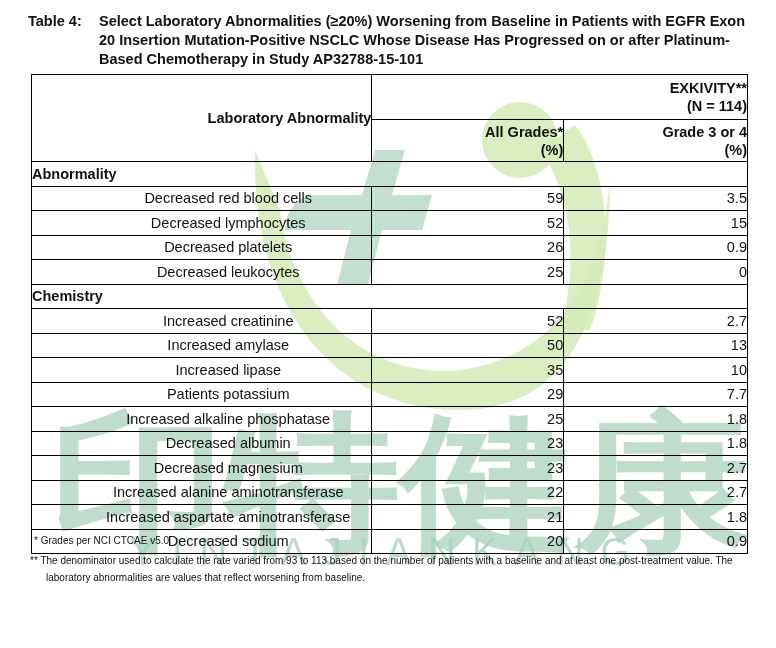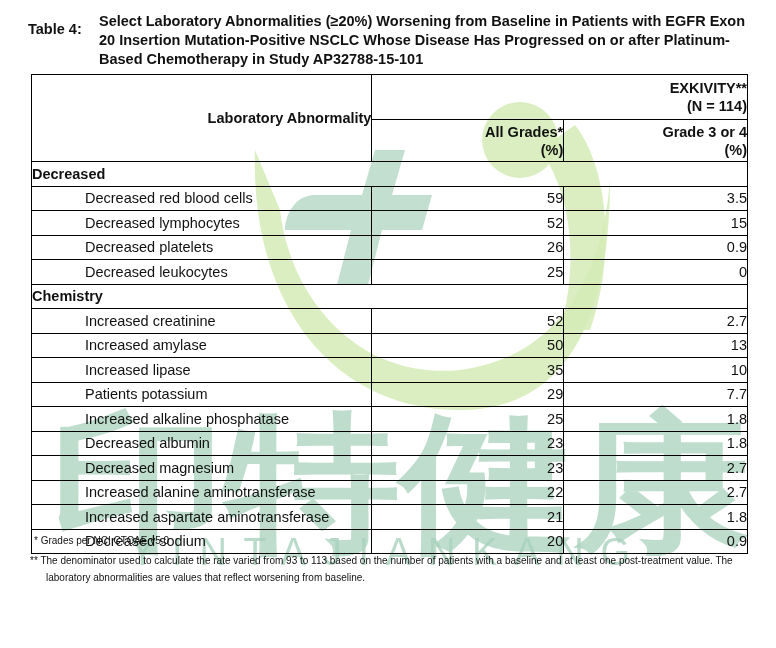--- a/index.html
+++ b/index.html
@@ -6,36 +6,36 @@
   body {
     width: 776px; height: 648px; position: relative; overflow: hidden;
     font-family: "Liberation Sans", sans-serif; color: #111;
   }
   .wm { position: absolute; pointer-events: none; z-index: 0; }
   .content { position: absolute; left: 0; top: 0; width: 776px; z-index: 1; }
   .caption {
     position: absolute; left: 28px; top: 12px; width: 730px;
     font-weight: bold; font-size: 14.5px; line-height: 19px;
   }
-  .caption .lbl { position: absolute; left: 0; top: 8px; }
+  .caption .lbl { position: absolute; left: 0; top: 0; }
   .caption .txt { margin-left: 71px; display: block; }
   table.lab {
     position: absolute; left: 31px; top: 74px; width: 717px;
     border-collapse: collapse; font-size: 14.5px;
   }
   table.lab td, table.lab th {
     border: 1.5px solid #000; padding: 0; height: 23.5px;
     background: transparent;
   }
   table.lab th { font-weight: bold; text-align: right; line-height: 18px; }
   .c1 { width: 341px; }
   .c2 { width: 192px; }
   .c3 { width: 184px; }
   .sec td { font-weight: bold; padding-left: 6px; text-align: left; }
-  .item { padding-left: 53px !important; text-align: left; }
+  .item { padding-left: 53px !important; text-align: center; }
   .num { text-align: right; }
   .notes { position: absolute; left: 30px; top: 532px; font-size: 10px; line-height: 17px; width: 720px; }
   .notes .n1 { margin-left: 4px; }
   .notes .n2 { margin-top: 3px; padding-left: 16px; text-indent: -16px; }
 </style>
 </head>
 <body>
 
 <svg class="wm" width="776" height="648" viewBox="0 0 776 648" style="left:0;top:0;">
 
@@ -72,21 +72,21 @@
           <div>(%)</div>
         </th>
         <th class="c3">
           <div>Grade 3 or 4</div>
           <div>(%)</div>
         </th>
       </tr>
     </thead>
     <tbody>
       <tr class="sec">
-        <td colspan="3">Decreased</td>
+        <td colspan="3">Abnormality</td>
       </tr>
       <tr>
         <td class="item">Decreased red blood cells</td>
         <td class="num">59</td>
         <td class="num">3.5</td>
       </tr>
       <tr>
         <td class="item">Decreased lymphocytes</td>
         <td class="num">52</td>
         <td class="num">15</td>

